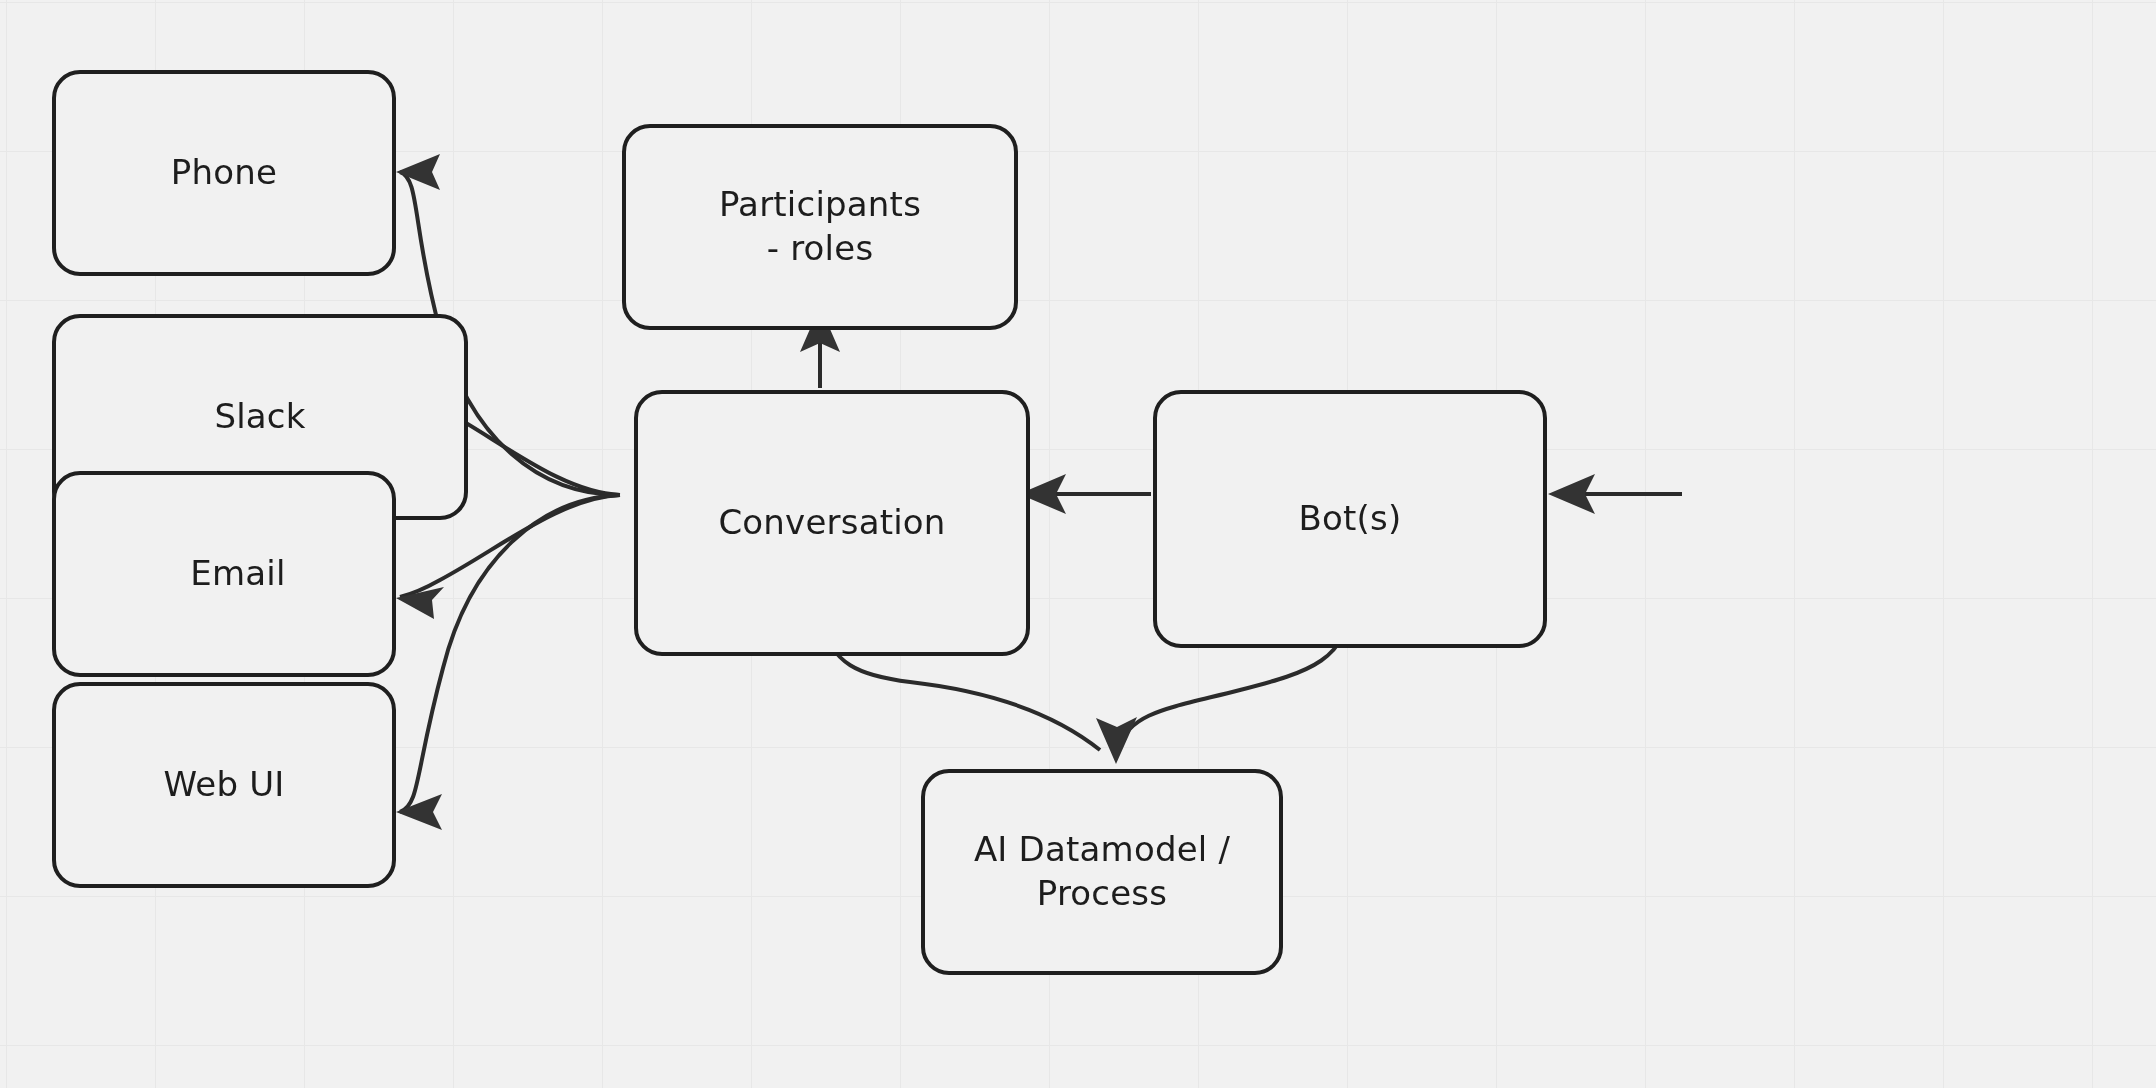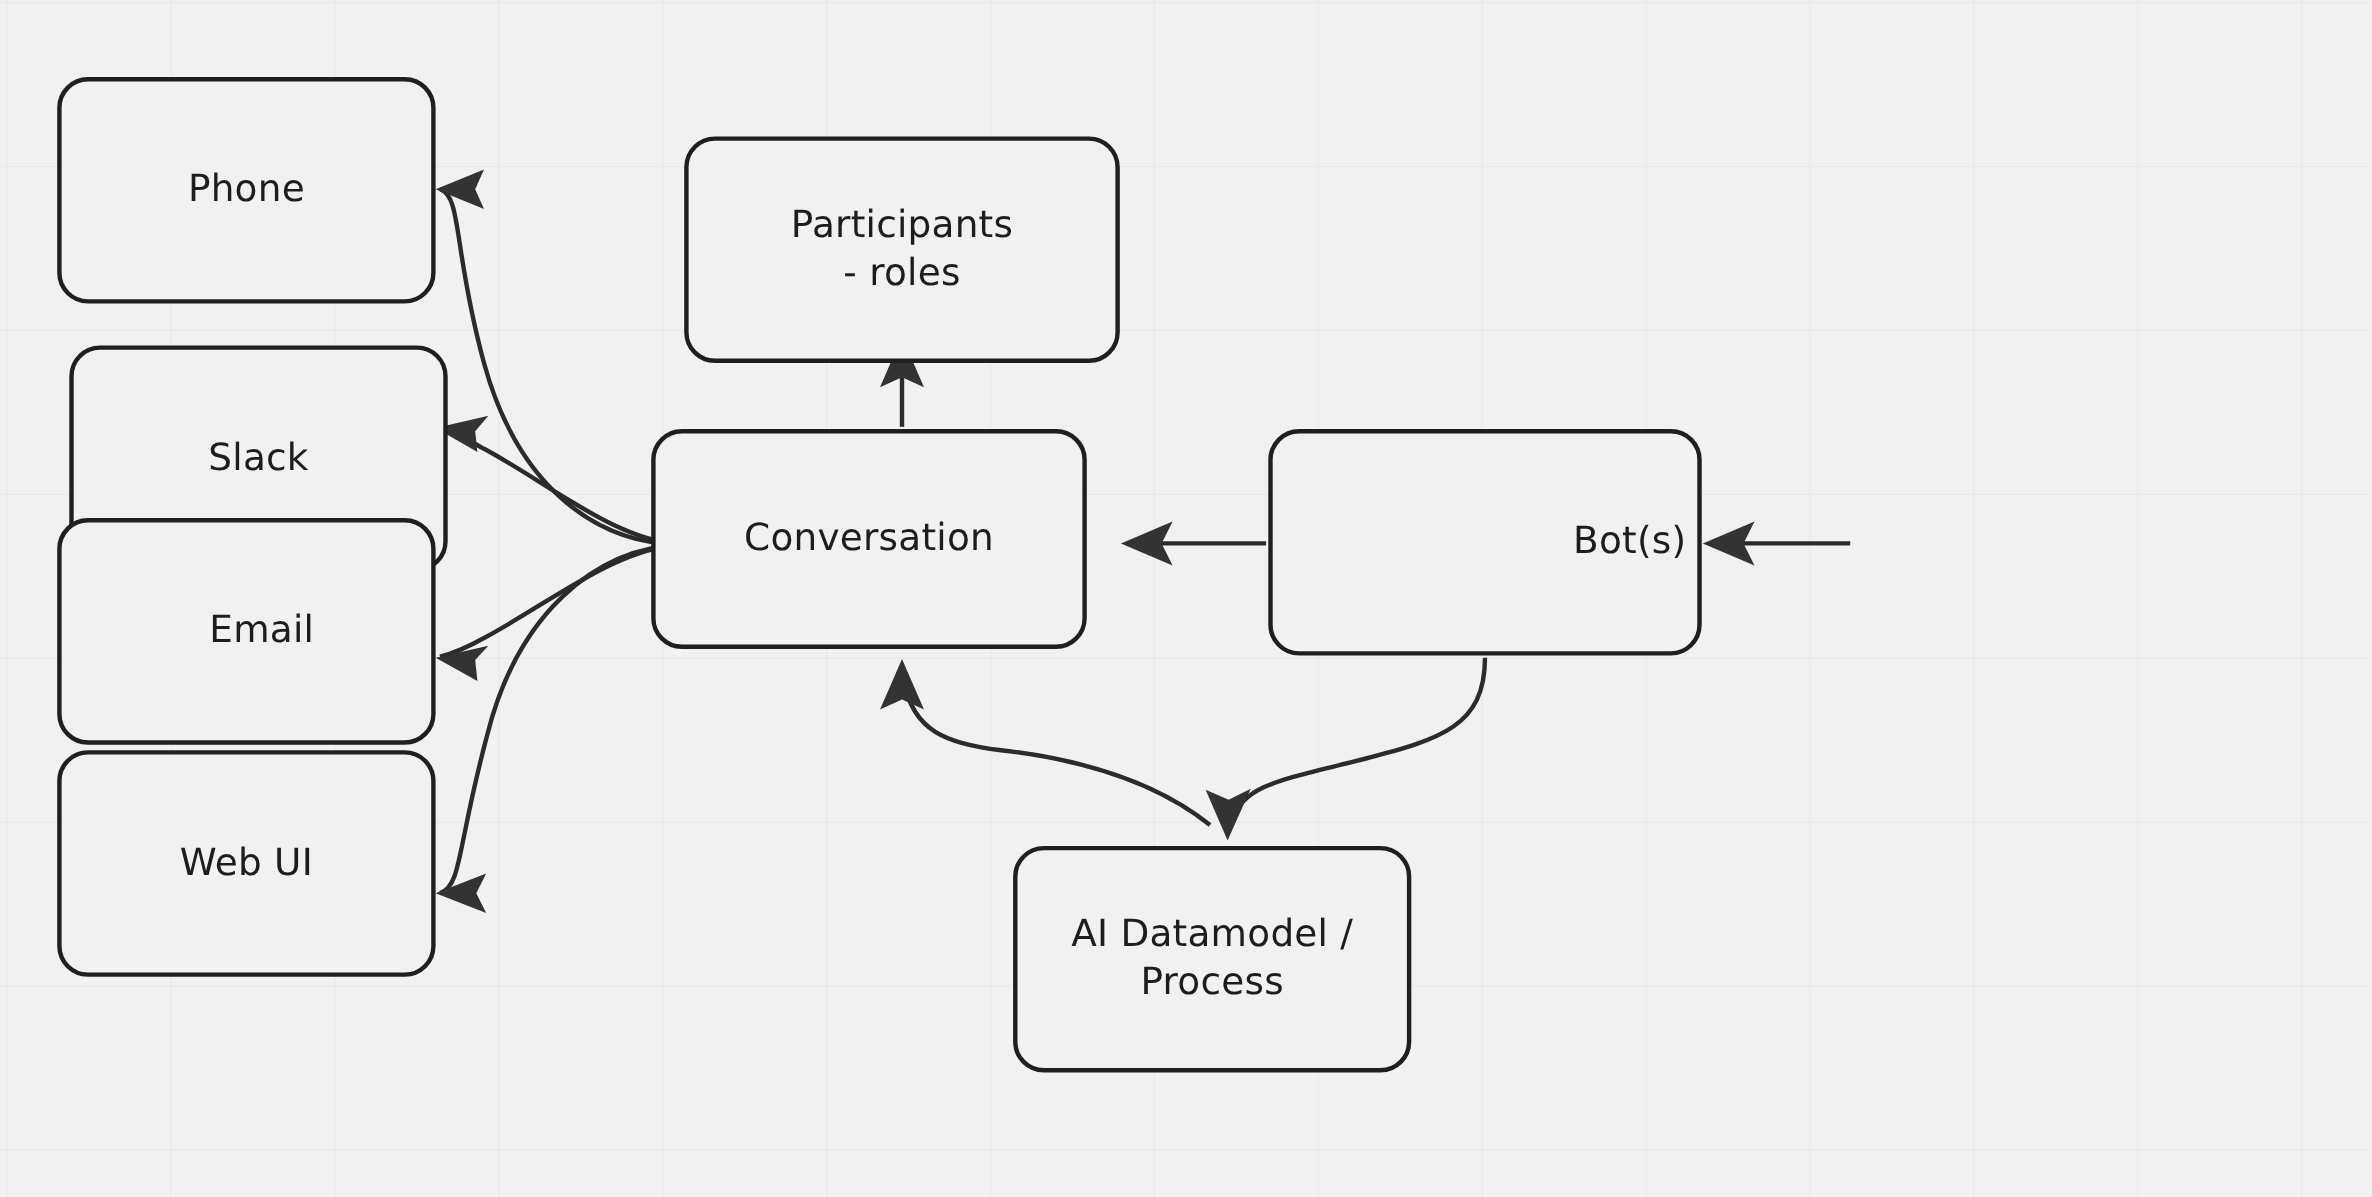--- a/index.html
+++ b/index.html
@@ -111,42 +111,42 @@
       <path class="edge-path" d="M 1100,750 C 1050,710 980,690 910,682 C 860,676 830,664 822,620"></path>
       <path class="arrow-head" d="M 820,599 L 840,645 L 820,636 L 800,645 Z"></path>
     </g>
 
   </svg>
 
   <div class="node" style="left:52px; top:70px; width:344px; height:206px;">
     <span class="node-label">Phone</span>
   </div>
 
-  <div class="node" style="left:52px; top:314px; width:344px; height:206px;margin-left:11px;">
+  <div class="node" style="left:52px; top:314px; width:416px; height:206px;">
     <span class="node-label">Slack</span>
   </div>
 
   <div class="node" style="left:52px; top:471px; width:344px; height:206px;padding-left:28px;">
     <span class="node-label">Email</span>
   </div>
 
   <div class="node" style="left:52px; top:682px; width:344px; height:206px;">
     <span class="node-label">Web UI</span>
   </div>
 
   <div class="node" style="left:622px; top:100px; width:396px; height:206px;margin-top:24px;">
     <span class="node-label">Participants
 - roles</span>
   </div>
 
-  <div class="node" style="left:592px; top:390px; width:396px; height:200px;">
+  <div class="node" style="left:634px; top:390px; width:396px; height:266px;">
     <span class="node-label">Conversation</span>
   </div>
 
-  <div class="node" style="left:1153px; top:390px; width:394px; height:206px;justify-content:flex-end;">
+  <div class="node" style="left:1153px; top:390px; width:394px; height:258px;">
     <span class="node-label">Bot(s)</span>
   </div>
 
 
   <div class="node" style="left:921px; top:769px; width:362px; height:206px;">
     <span class="node-label">AI Datamodel /
 Process</span>
   </div>
 
 </div>

